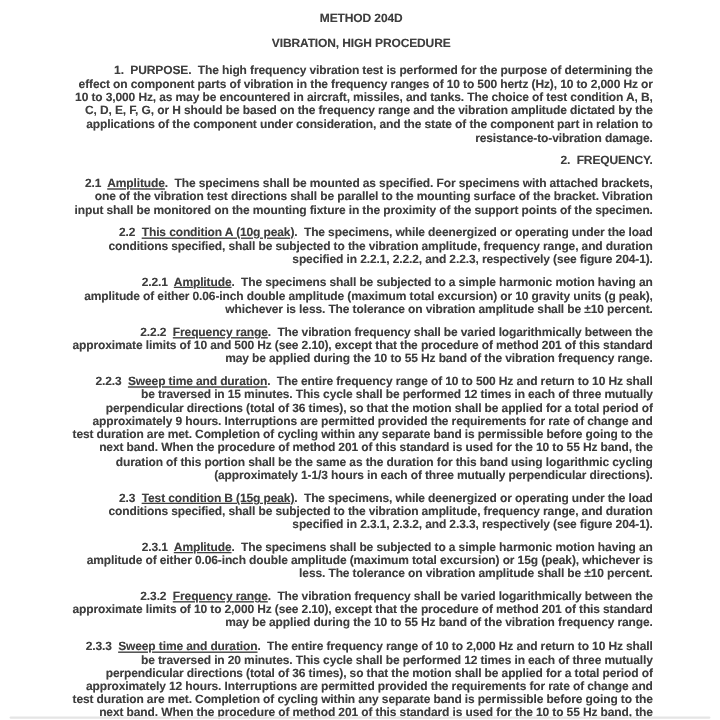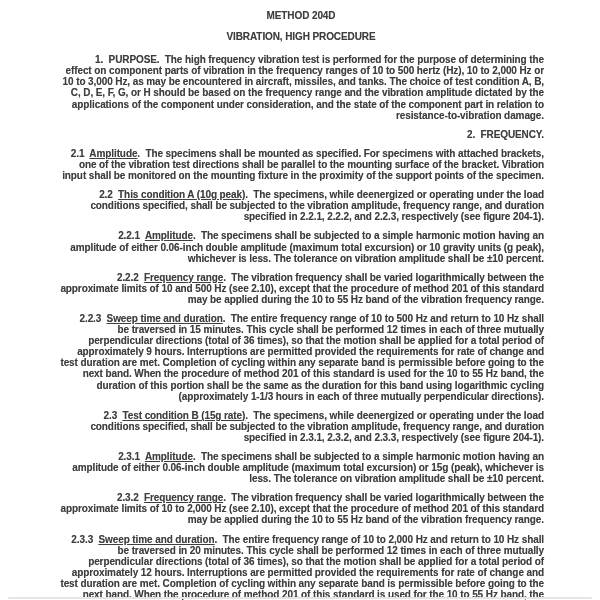--- a/index.html
+++ b/index.html
@@ -59,19 +59,19 @@
   <div class="doc-title">METHOD 204D</div>
   <div class="doc-subtitle">VIBRATION, HIGH PROCEDURE</div>
   <div id="doc-body">
       <p class="para"><span>1.&nbsp; </span><span>PURPOSE</span>.&nbsp; The high frequency vibration test is performed for the purpose of determining the effect on component parts of vibration in the frequency ranges of 10 to 500 hertz (Hz), 10 to 2,000 Hz or 10 to 3,000 Hz, as may be encountered in aircraft, missiles, and tanks.  The choice of test condition A, B, C, D, E, F, G, or H should be based on the frequency range and the vibration amplitude dictated by the applications of the component under consideration, and the state of the component part in relation to resistance-to-vibration damage.</p>
       <p class="para"><span>2.&nbsp; </span><span>FREQUENCY</span>.</p>
       <p class="para"><span>2.1&nbsp; </span><span class="heading-underline">Amplitude</span>.&nbsp; The specimens shall be mounted as specified.  For specimens with attached brackets, one of the vibration test directions shall be parallel to the mounting surface of the bracket.  Vibration input shall be monitored on the mounting fixture in the proximity of the support points of the specimen.</p>
       <p class="para"><span>2.2&nbsp; </span><span class="heading-underline">This condition A (10g peak)</span>.&nbsp; The specimens, while deenergized or operating under the load conditions specified, shall be subjected to the vibration amplitude, frequency range, and duration specified in 2.2.1, 2.2.2, and 2.2.3, respectively (see figure 204-1).</p>
       <p class="para"><span>2.2.1&nbsp; </span><span class="heading-underline">Amplitude</span>.&nbsp; The specimens shall be subjected to a simple harmonic motion having an amplitude of either 0.06-inch double amplitude (maximum total excursion) or 10 gravity units (g peak), whichever is less.  The tolerance on vibration amplitude shall be ±10 percent.</p>
       <p class="para"><span>2.2.2&nbsp; </span><span class="heading-underline">Frequency range</span>.&nbsp; The vibration frequency shall be varied logarithmically between the approximate limits of 10 and 500 Hz (see 2.10), except that the procedure of method 201 of this standard may be applied during the 10 to 55 Hz band of the vibration frequency range.</p>
       <p class="para"><span>2.2.3&nbsp; </span><span class="heading-underline">Sweep time and duration</span>.&nbsp; The entire frequency range of 10 to 500 Hz and return to 10 Hz shall be traversed in 15 minutes.  This cycle shall be performed 12 times in each of three mutually perpendicular directions (total of 36 times), so that the motion shall be applied for a total period of approximately 9 hours.  Interruptions are permitted provided the requirements for rate of change and test duration are met.  Completion of cycling within any separate band is permissible before going to the next band.  When the procedure of method 201 of this standard is used for the 10 to 55 Hz band, the duration of this portion shall be the same as the duration for this band using logarithmic cycling (approximately 1-1/3 hours in each of three mutually perpendicular directions).</p>
-      <p class="para"><span>2.3&nbsp; </span><span class="heading-underline">Test condition B (15g rate)</span>.&nbsp; The specimens, while deenergized or operating under the load conditions specified, shall be subjected to the vibration amplitude, frequency range, and duration specified in 2.3.1, 2.3.2, and 2.3.3, respectively (see figure 204-1).</p>
+      <p class="para"><span>2.3&nbsp; </span><span class="heading-underline">Test condition B (15g peak)</span>.&nbsp; The specimens, while deenergized or operating under the load conditions specified, shall be subjected to the vibration amplitude, frequency range, and duration specified in 2.3.1, 2.3.2, and 2.3.3, respectively (see figure 204-1).</p>
       <p class="para"><span>2.3.1&nbsp; </span><span class="heading-underline">Amplitude</span>.&nbsp; The specimens shall be subjected to a simple harmonic motion having an amplitude of either 0.06-inch double amplitude (maximum total excursion) or 15g (peak), whichever is less.  The tolerance on vibration amplitude shall be ±10 percent.</p>
       <p class="para"><span>2.3.2&nbsp; </span><span class="heading-underline">Frequency range</span>.&nbsp; The vibration frequency shall be varied logarithmically between the approximate limits of 10 to 2,000 Hz (see 2.10), except that the procedure of method 201 of this standard may be applied during the 10 to 55 Hz band of the vibration frequency range.</p>
       <p class="para"><span>2.3.3&nbsp; </span><span class="heading-underline">Sweep time and duration</span>.&nbsp; The entire frequency range of 10 to 2,000 Hz and return to 10 Hz shall be traversed in 20 minutes.  This cycle shall be performed 12 times in each of three mutually perpendicular directions (total of 36 times), so that the motion shall be applied for a total period of approximately 12 hours.  Interruptions are permitted provided the requirements for rate of change and test duration are met.  Completion of cycling within any separate band is permissible before going to the next band.  When the procedure of method 201 of this standard is used for the 10 to 55 Hz band, the duration of this portion shall be the same as the duration for this band using logarithmic cycling (approximately 1-1/3 hours in each of three mutually perpendicular directions).</p>
     </div>
   <div class="bottom-shadow"></div>
 </div>
 
 </body></html>

